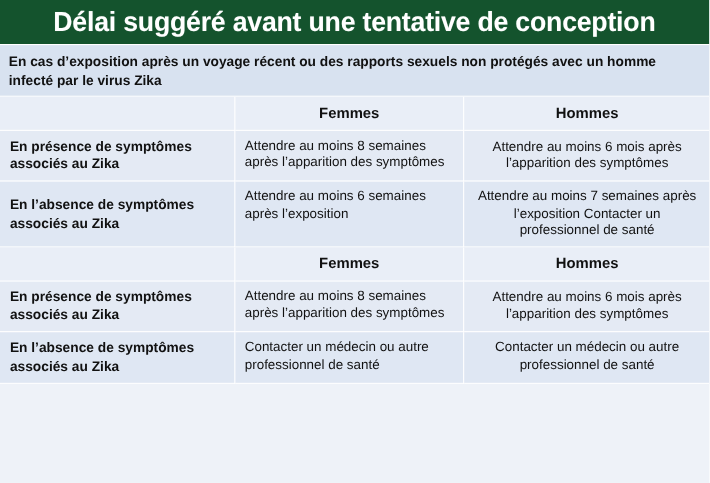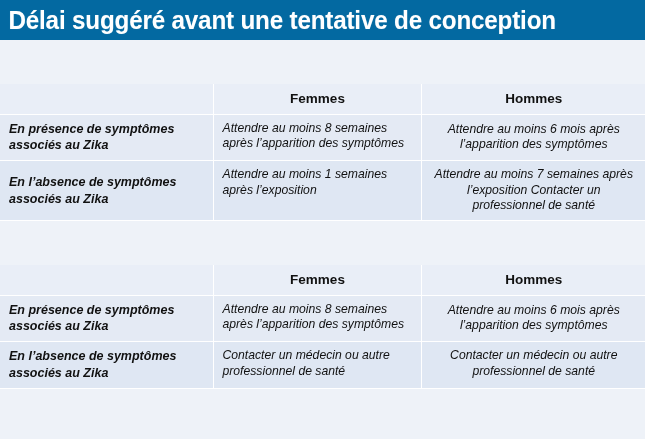--- a/index.html
+++ b/index.html
@@ -15,24 +15,24 @@
     width: 645px;
     height: 439px;
     box-sizing: border-box;
     background: #eef2f8;
     overflow: hidden;
   }
 
   
   .title-band {
     height: 40px;
-    background: #0369a1;
+    background: #14532d;
     display: flex;
     align-items: center;
-    justify-content: flex-start;
+    justify-content: center;
     box-sizing: border-box;
   }
   .title-text {
     color: #ffffff;
     font-family: "Liberation Sans", sans-serif;
     font-weight: bold;
     font-size: 25px;
     letter-spacing: -0.2px;
     line-height: 1;
     transform: scaleX(0.97);
@@ -55,21 +55,20 @@
     font-weight: bold;
     color: #111111;
     line-height: 1.35;
   }
 
   
   table.zika-table {
     width: 100%;
     border-collapse: collapse;
     table-layout: fixed;
-    margin-top: 44px;
   }
   table.zika-table col.c-label { width: 213px; }
   table.zika-table col.c-femmes { width: 208px; }
   table.zika-table col.c-hommes { width: 224px; }
 
   .zika-table td, .zika-table th {
     vertical-align: top;
     box-sizing: border-box;
     padding: 6px 8px 6px 9px;
     border-right: 1px solid #ffffff;
@@ -93,21 +92,20 @@
   }
   tr.col-head th.blank {
     background: #e9eef7;
   }
 
   
   tr.data-row td {
     font-size: 12.2px;
     color: #111111;
     line-height: 1.28;
-    font-style: italic;
   }
   tr.data-row td.label {
     font-weight: bold;
     vertical-align: middle;
     font-size: 12.5px;
     line-height: 1.35;
   }
   tr.data-row.tint-a td { background: #e4eaf4; }
   tr.data-row.tint-b td { background: #dfe7f3; }
   tr.data-row.tint-c td { background: #e4eaf4; }
@@ -116,41 +114,44 @@
 </style>
 </head>
 <body>
 
 <div class="infographic">
 
   <div class="title-band">
     <div class="title-text">Délai suggéré avant une tentative de conception</div>
   </div>
 
+  <div class="intro-band two-line">
+    <div class="intro-text">En cas d’exposition après un voyage récent ou des rapports sexuels non protégés avec un homme infecté par le virus Zika</div>
+  </div>
 
   <table class="zika-table">
     <colgroup>
       <col class="c-label">
         <col class="c-femmes">
         <col class="c-hommes">
     </colgroup>
     <tbody>
       <tr class="col-head">
         <th class="blank"></th>
         <th>Femmes</th>
         <th>Hommes</th>
       </tr>
       <tr class="data-row tint-a">
         <td class="label">En présence de symptômes associés au Zika</td>
         <td>Attendre au moins 8 semaines après l’apparition des symptômes</td>
         <td class="cell-mid">Attendre au moins 6 mois après l’apparition des symptômes</td>
       </tr>
       <tr class="data-row tint-b">
         <td class="label">En l’absence de symptômes associés au Zika</td>
-        <td>Attendre au moins 1 semaines après l’exposition</td>
+        <td>Attendre au moins 6 semaines après l’exposition</td>
         <td>Attendre au moins 7 semaines après l’exposition Contacter un professionnel de santé</td>
       </tr>
     </tbody>
   </table>
 
 
   <table class="zika-table">
     <colgroup>
       <col class="c-label">
         <col class="c-femmes">

